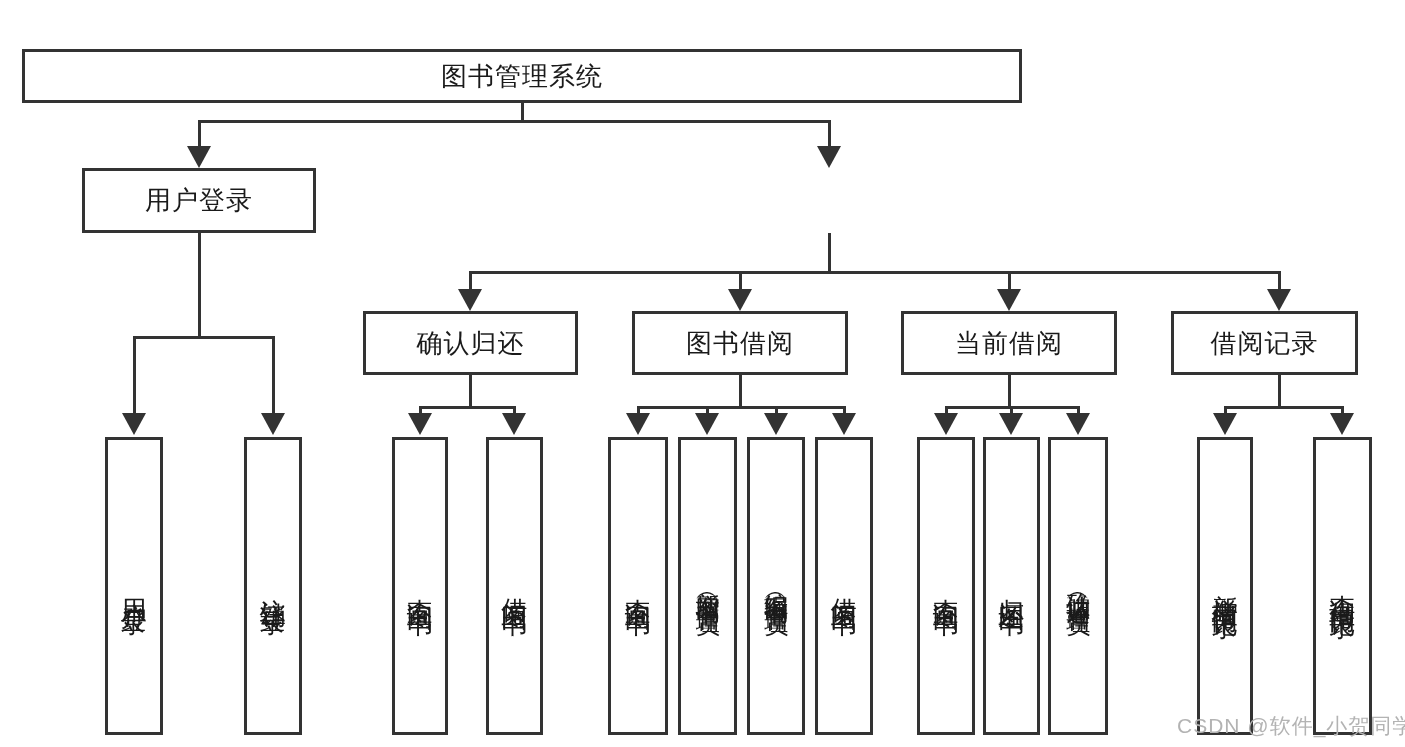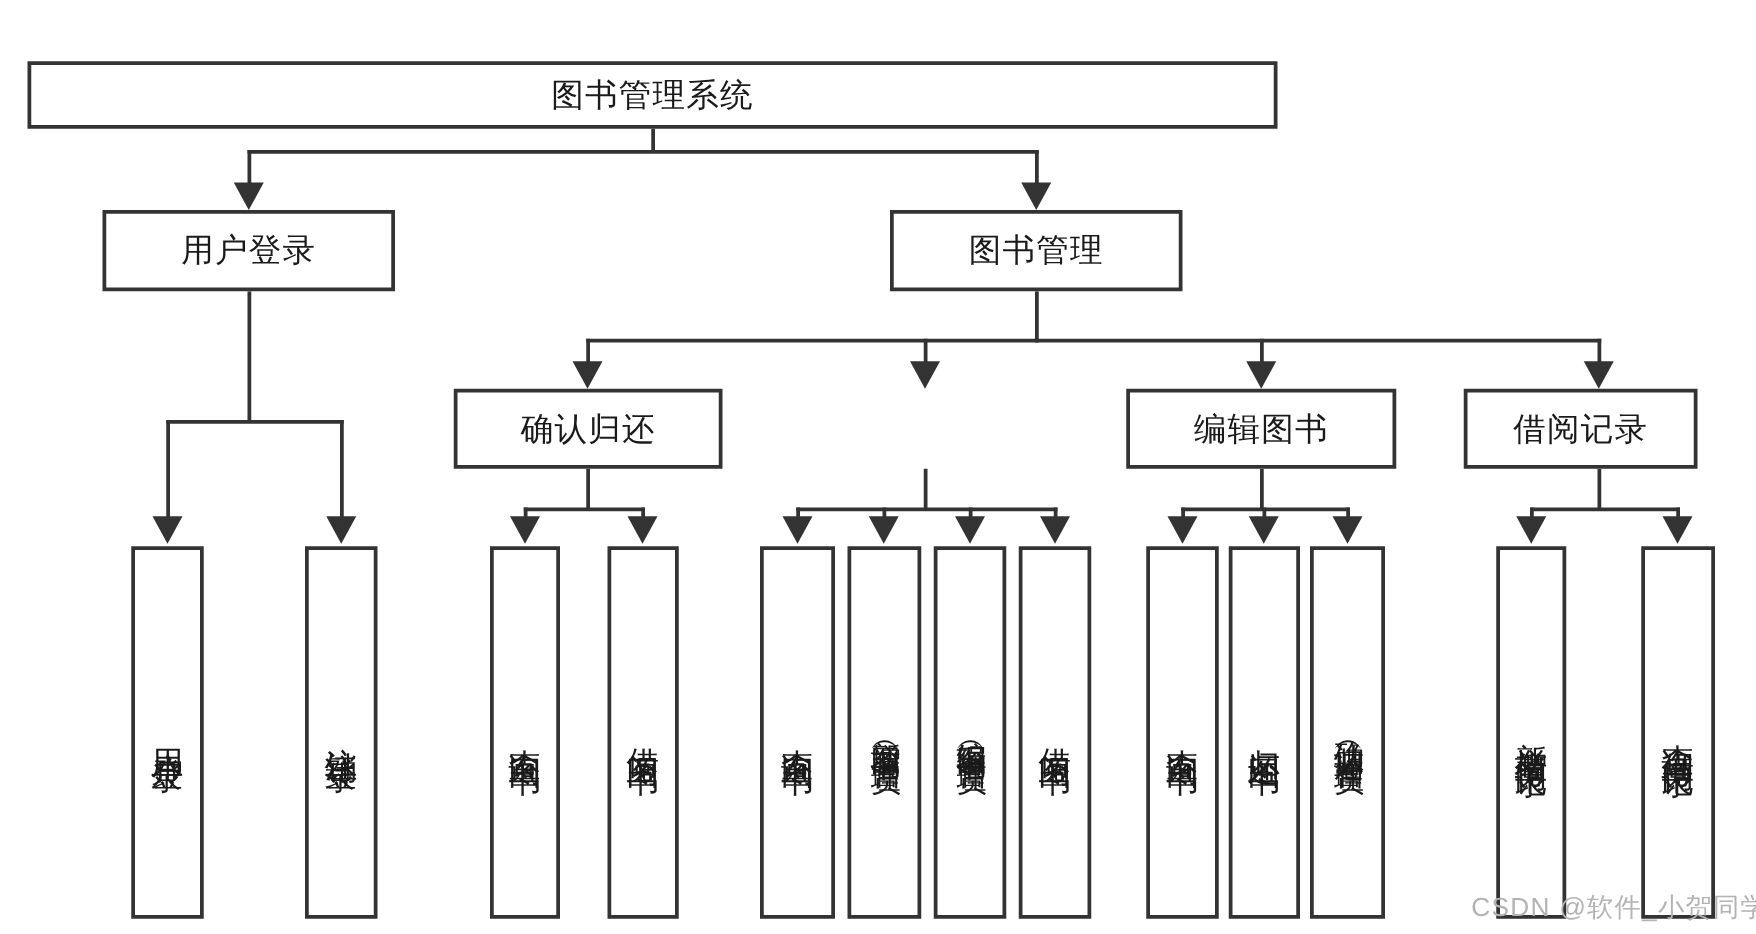--- a/index.html
+++ b/index.html
@@ -71,29 +71,29 @@
 
 <div id="canvas">
 
   <div class="node" style="left:22px; top:13px; width:1000px; height:54px;margin-top:36px;">
     <span>图书管理系统</span>
   </div>
 
   <div class="node" style="left:82px; top:168px; width:234px; height:65px;">
     <span>用户登录</span>
   </div>
-  <div class="node" style="left:712px; top:168px; width:234px; height:65px;">
-    <span>图书管理</span>
-  </div>
 
   <div class="node" style="left:363px; top:311px; width:215px; height:64px;">
     <span>确认归还</span>
   </div>
+  <div class="node" style="left:632px; top:311px; width:216px; height:64px;">
+    <span>图书借阅</span>
+  </div>
   <div class="node" style="left:901px; top:311px; width:216px; height:64px;">
-    <span>编辑图书</span>
+    <span>当前借阅</span>
   </div>
   <div class="node" style="left:1171px; top:311px; width:187px; height:64px;">
     <span>借阅记录</span>
   </div>
 
   <div class="leaf" style="left:105px; width:58px;">
     <span class="vtext">用户登录</span>
   </div>
   <div class="leaf" style="left:244px; width:58px;">
     <span class="vtext">注销登录</span>

